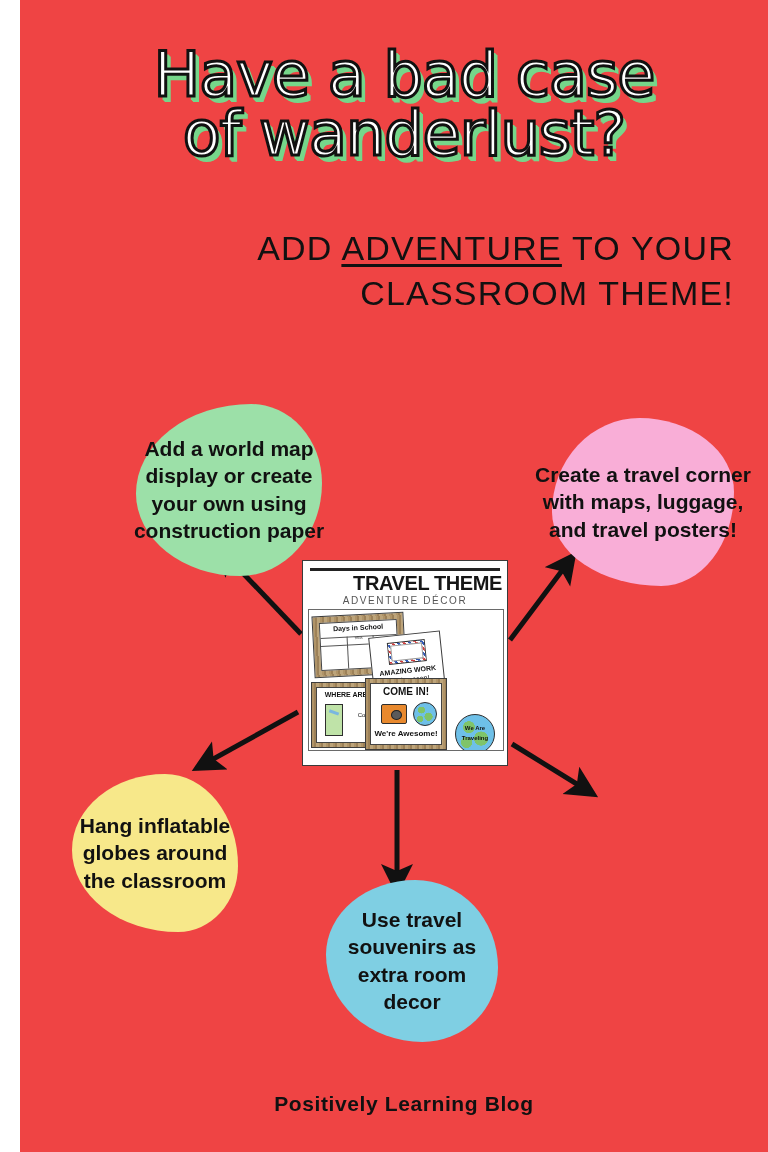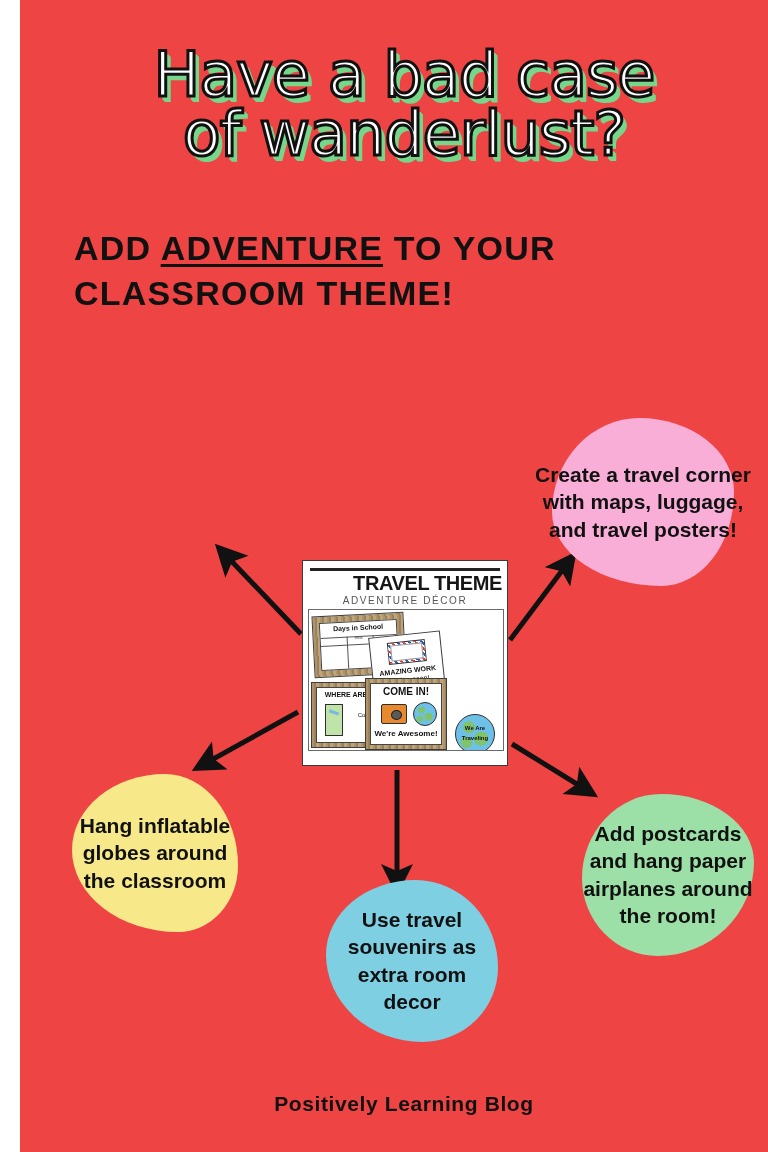--- a/index.html
+++ b/index.html
@@ -23,23 +23,23 @@
     text-shadow:
        4px 5px 0 #76d68a,
        5px 6px 0 #76d68a,
        3px 4px 0 #76d68a;
     white-space:pre-line;
   }
 
   
   .subhead {
     position:absolute; left:54px; top:226px; width:660px;
-    text-align:left;
-    font-family:"Liberation Sans", sans-serif;
-    font-weight:700; font-size:34px; line-height:1.32;
+    text-align:right;
+    font-family:"Liberation Sans", sans-serif;
+    font-weight:400; font-size:34px; line-height:1.32;
     letter-spacing:1.2px;
     color:#111111;
   }
   .subhead u { text-decoration:underline; text-underline-offset:4px; text-decoration-thickness:3px; }
 
   
   .blob { position:absolute; }
   .blob .shape { position:absolute; inset:0; }
   .blob .shape > div {
     width:100%; height:100%;
@@ -187,48 +187,48 @@
 
     <line x1="490" y1="640" x2="553" y2="556" stroke="#111111" stroke-width="5" marker-end="url(#ah)"></line>
 
     <line x1="278" y1="712" x2="177" y2="768" stroke="#111111" stroke-width="5" marker-end="url(#ah)"></line>
 
     <line x1="492" y1="744" x2="573" y2="794" stroke="#111111" stroke-width="5" marker-end="url(#ah)"></line>
 
     <line x1="377" y1="770" x2="377" y2="890" stroke="#111111" stroke-width="5" marker-end="url(#ah)"></line>
   </svg>
 
+  <div class="blob" id="blob-map" style="--c: #9ce0a8;">
+    <div class="shape">
+        <div></div>
+      </div>
+    <div class="txt">Add a world map
+display or create
+your own using
+construction paper</div>
+  </div>
 
   <div class="blob" id="blob-corner" style="--c: #f9aed7;">
     <div class="shape">
         <div></div>
       </div>
     <div class="txt">Create a travel corner
 with maps, luggage,
 and travel posters!</div>
   </div>
 
   <div class="blob" id="blob-globes" style="--c: #f7e88a;">
     <div class="shape">
         <div></div>
       </div>
     <div class="txt">Hang inflatable
 globes around
 the classroom</div>
   </div>
 
-  <div class="blob" id="blob-post" style="--c: #9ce0a8;">
-    <div class="shape">
-        <div></div>
-      </div>
-    <div class="txt">Add postcards
-and hang paper
-airplanes around
-the room!</div>
-  </div>
 
   <div class="blob" id="blob-souv" style="--c: #7fcfe3;">
     <div class="shape">
         <div></div>
       </div>
     <div class="txt">Use travel
 souvenirs as
 extra room
 decor</div>
   </div>

